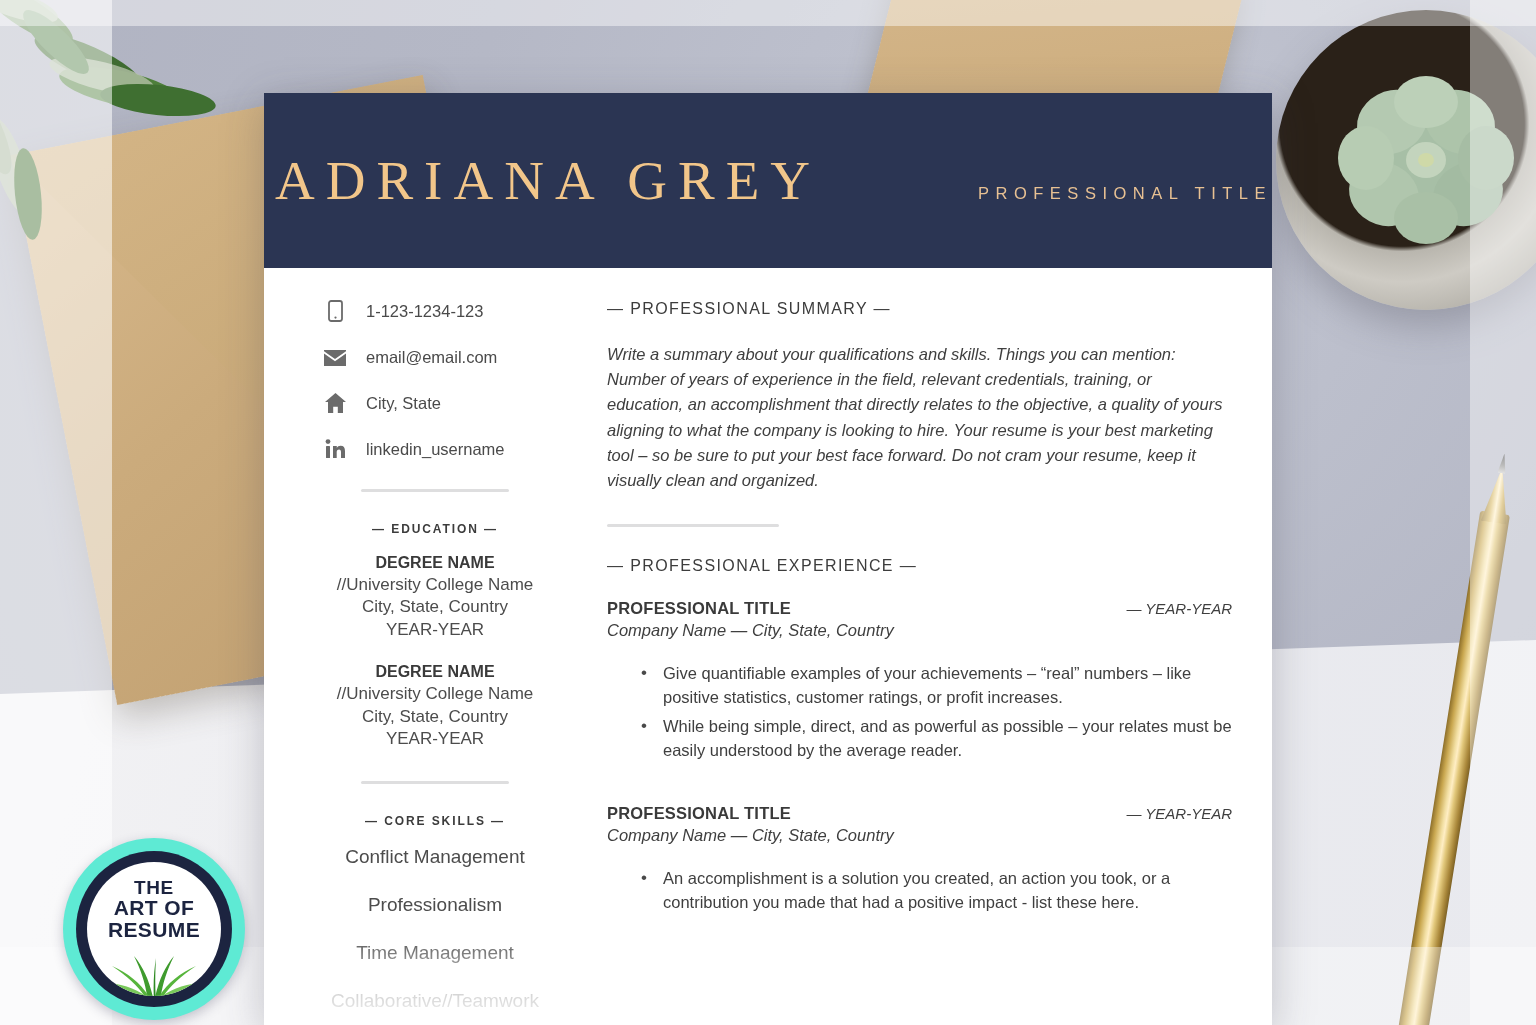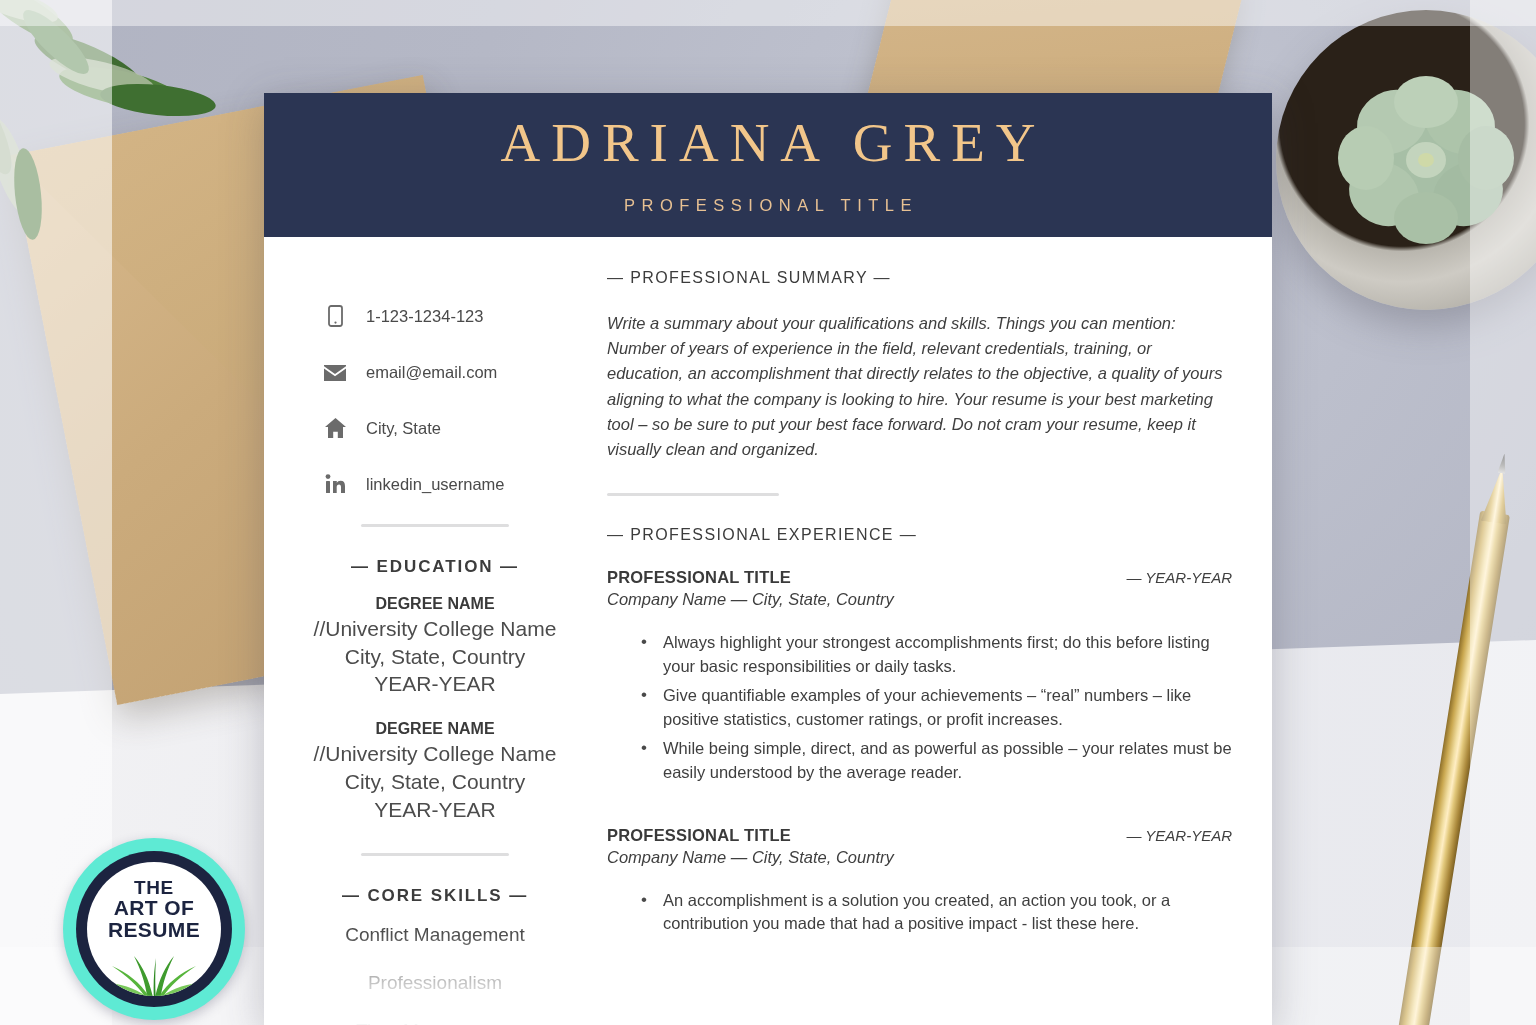--- a/index.html
+++ b/index.html
@@ -143,25 +143,25 @@
     top: 93px;
     width: 1008px;
     height: 932px;
     background: #ffffff;
     box-shadow: 0 10px 40px rgba(60,60,80,.28);
     overflow: hidden;
   }
 
   .doc-header {
     background: #2b3553;
-    height: 144px;
+    height: 175px;
     display: flex;
-    flex-direction: column;
+    flex-direction: row;
     align-items: center;
-    justify-content: center;
+    justify-content: space-between;
   }
   .doc-name {
     font-family: "Liberation Serif", serif;
     color: #f2c68a;
     font-size: 55px;
     letter-spacing: 11px;
     font-weight: 400;
     text-indent: 11px;
     line-height: 1;
   }
@@ -184,21 +184,20 @@
     width: 258px;
     flex: 0 0 258px;
     padding-top: 2px;
   }
 
   .contact-list { margin-left: 16px; }
   .contact-row {
     display: flex;
     align-items: center;
     margin-bottom: 26px;
-    margin-top: 36px;
   }
   .contact-ico {
     width: 26px; flex: 0 0 26px;
     display:flex; align-items:center; justify-content:center;
     color: #6b6b6b;
     margin-right: 18px;
   }
   .contact-txt {
     font-size: 16.5px;
     color: #4a4a4a;
@@ -207,37 +206,37 @@
   .divider {
     height: 3px;
     background: #dededf;
     border-radius: 2px;
     margin: 30px auto 0 auto;
     width: 148px;
   }
 
   .sec-head-left {
     text-align: center;
-    font-size: 17px;
+    font-size: 12px;
     font-weight: bold;
     letter-spacing: 1.9px;
     color: #3c3c3c;
     margin-top: 30px;
     margin-bottom: 18px;
   }
 
   .edu-item { text-align:center; margin-bottom: 22px; }
   .edu-degree {
     font-size: 16px;
     font-weight: bold;
     color: #3a3a3a;
     margin-bottom: 2px;
   }
   .edu-line {
-    font-size: 21px;
+    font-size: 17px;
     color: #4c4c4c;
     line-height: 1.32;
   }
 
   .skill-item {
     text-align: center;
     font-size: 19px;
     color: #4c4c4c;
     margin-bottom: 26px;
   }
@@ -508,21 +507,20 @@
 
       <div class="sec-head-right">— PROFESSIONAL EXPERIENCE —</div>
 
       <div class="job">
         <div class="job-top">
           <span class="job-title">PROFESSIONAL TITLE</span>
           <span class="job-years">— YEAR-YEAR</span>
         </div>
         <div class="job-company">Company Name — City, State, Country</div>
         <ul class="job-bullets">
-          <li>Always highlight your strongest accomplishments first; do this before listing your basic responsibilities or daily tasks.</li>
           <li>Give quantifiable examples of your achievements – “real” numbers – like positive statistics, customer ratings, or profit increases.</li>
           <li>While being simple, direct, and as powerful as possible – your relates must be easily understood by the average reader.</li>
         </ul>
       </div>
 
       <div class="job-gap"></div>
 
       <div class="job">
         <div class="job-top">
           <span class="job-title">PROFESSIONAL TITLE</span>

